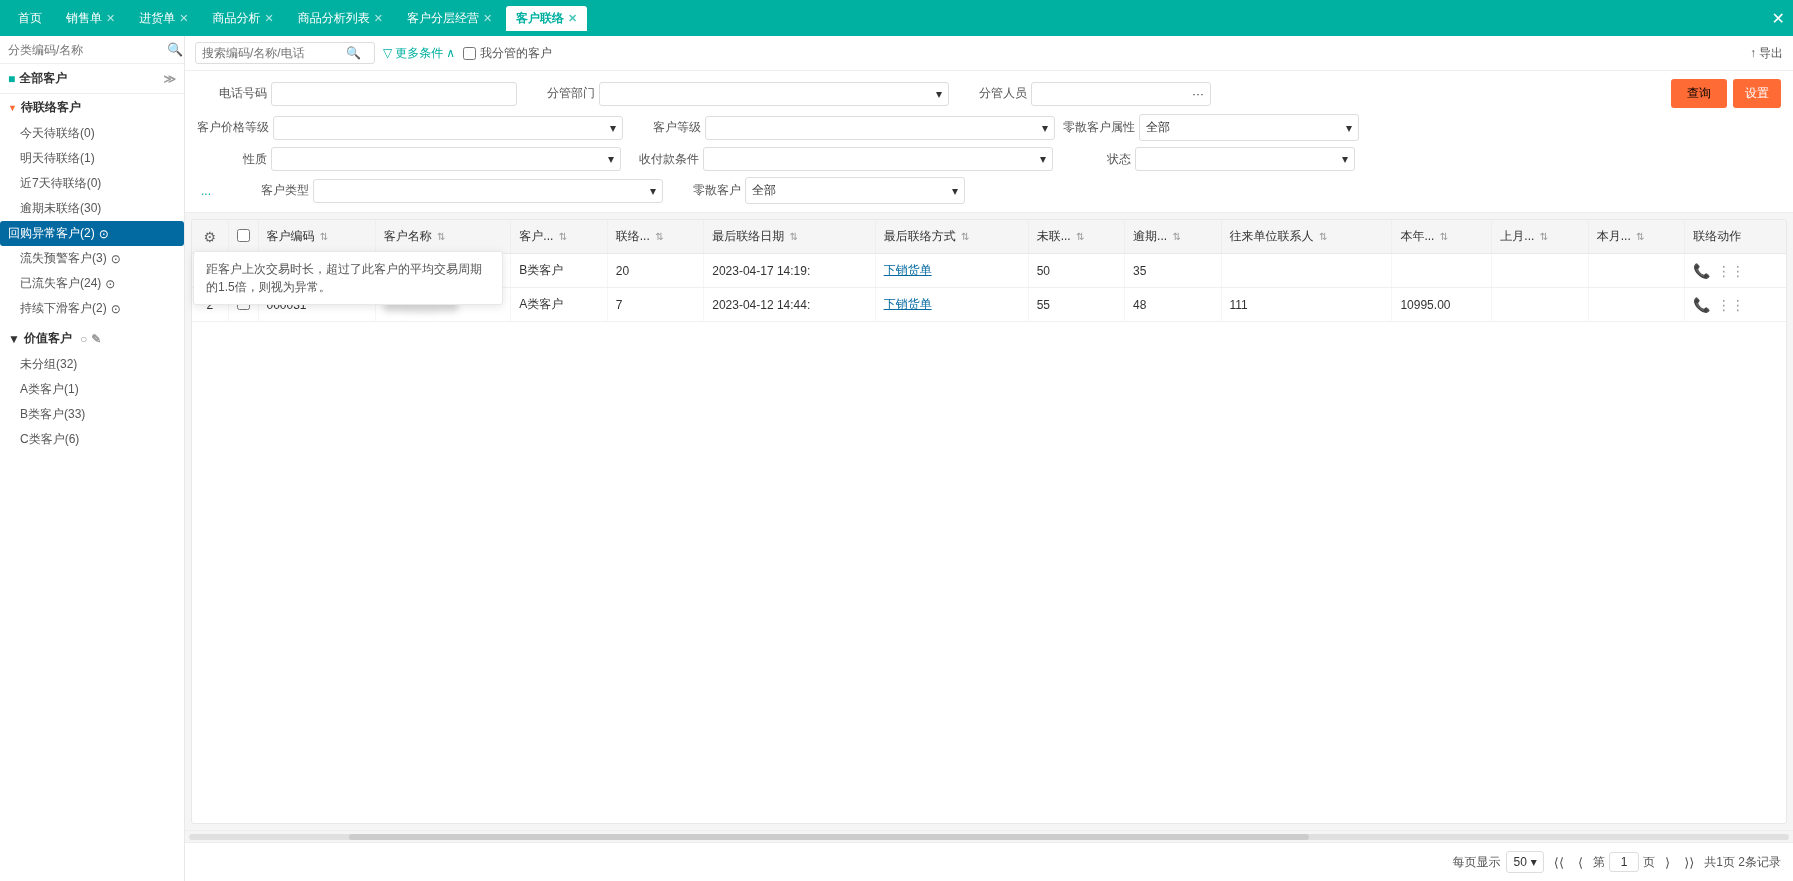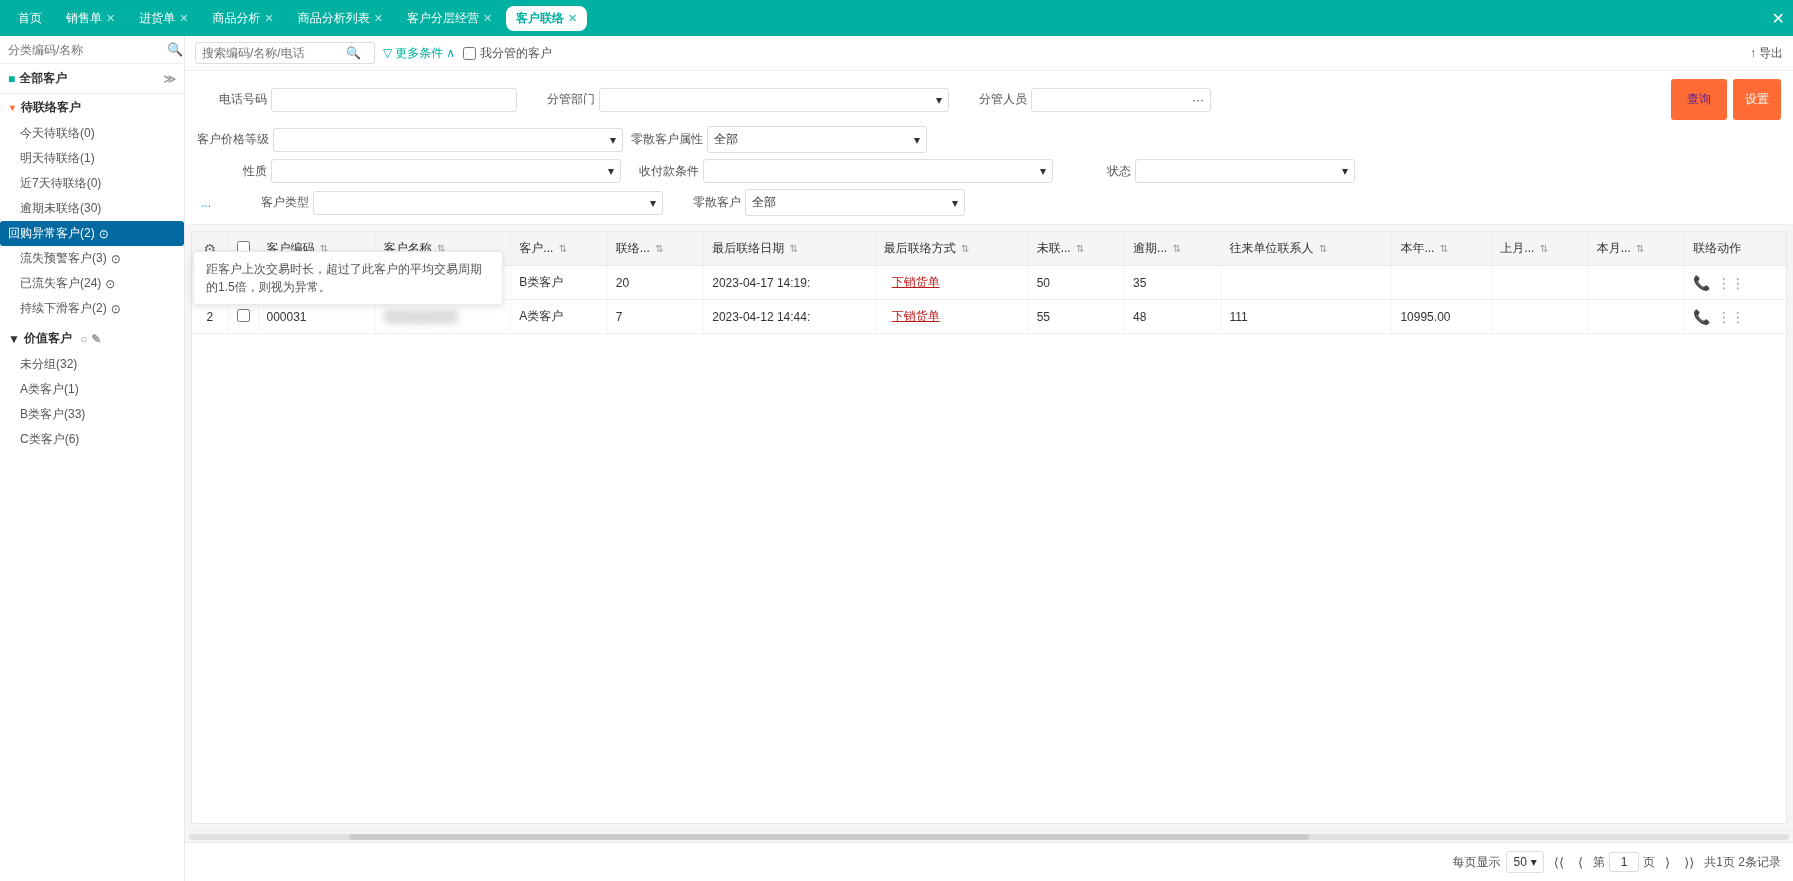--- a/index.html
+++ b/index.html
@@ -8,21 +8,21 @@
     
     .top-nav {
       display: flex; align-items: center; background: #00b0a0; height: 36px;
       padding: 4px 8px; gap: 4px;
     }
     .nav-tab {
       color: #fff; padding: 4px 10px; cursor: pointer; border-radius: 3px 3px 0 0;
       display: flex; align-items: center; gap: 4px; font-size: 13px;
       white-space: nowrap;
     }
-    .nav-tab.active { background: #fff; color: #00b0a0; font-weight: 600; border-radius: 8px; }
+    .nav-tab.active { background: #fff; color: #00b0a0; font-weight: 600; }
     .nav-close { font-size: 11px; cursor: pointer; opacity: 0.7; }
     .nav-spacer { flex: 1; }
     .top-close { color: #fff; font-size: 16px; cursor: pointer; margin-left: 8px; }
 
     
     .main-layout { display: flex; height: calc(881px - 36px); }
 
     
     .sidebar {
       width: 185px; background: #fff; border-right: 1px solid #e8e8e8;
@@ -100,22 +100,22 @@
       display: flex; align-items: center; justify-content: space-between;
       cursor: pointer; background: #fff; min-width: 200px;
     }
     .filter-select-wide { min-width: 350px; }
     .filter-input {
       border: 1px solid #ddd; border-radius: 3px; padding: 4px 6px; flex: 1;
       outline: none; font-size: 12px; color: #333;
     }
     .filter-actions { display: flex; gap: 6px; margin-left: auto; }
     .btn-query {
-      background: #ff6b35; color: #4c1d95; border: none; border-radius: 3px;
-      padding: 12px 16px; cursor: pointer; font-size: 12px; white-space: nowrap;
+      background: #ff6b35; color: #000000; border: none; border-radius: 3px;
+      padding: 6px 16px; cursor: pointer; font-size: 12px; white-space: nowrap;
     }
     .btn-settings {
       background: #ff6b35; color: #fff; border: none; border-radius: 3px;
       padding: 5px 12px; cursor: pointer; font-size: 12px; white-space: nowrap;
     }
     .filter-more { color: #00b0a0; cursor: pointer; font-size: 12px; margin-left: 4px; }
 
     
     .table-area { flex: 1; overflow: auto; background: #fff; margin: 6px; border: 1px solid #e8e8e8; border-radius: 3px; }
     table { width: 100%; border-collapse: collapse; }
@@ -124,21 +124,21 @@
       padding: 8px 8px; text-align: left; color: #333; font-weight: 500;
       border-bottom: 1px solid #e8e8e8; border-right: 1px solid #eee;
       white-space: nowrap; font-size: 12px;
     }
     th:last-child { border-right: none; }
     td {
       padding: 8px 8px; border-bottom: 1px solid #f0f0f0; border-right: 1px solid #f5f5f5;
       color: #333; white-space: nowrap; font-size: 12px;
     }
     td:last-child { border-right: none; }
-    .link-text { color: #b91c1c; cursor: pointer; text-decoration: underline; margin-left: 8px; }
+    .link-text { color: #0369a1; cursor: pointer; text-decoration: underline; }
     .action-icons { display: flex; gap: 6px; }
     .action-icon { color: #999; cursor: pointer; font-size: 14px; }
     .table-settings-icon { cursor: pointer; color: #666; font-size: 14px; }
     .col-sort { cursor: pointer; color: #999; font-size: 10px; margin-left: 2px; }
 
     
     .pagination {
       display: flex; align-items: center; justify-content: flex-end;
       padding: 8px 12px; background: #fff; border-top: 1px solid #eee;
       gap: 6px;
@@ -322,20 +322,27 @@
         </div>
         <div class="filter-actions">
           <button class="btn-query">查询</button>
           <button class="btn-settings">设置</button>
         </div>
       </div>
 
       <div class="filter-row">
         <div class="filter-item">
           <span class="filter-label">客户价格等级</span>
+          <div class="filter-select filter-select-wide">
+            <span></span>
+            <span class="chevron-down"></span>
+          </div>
+        </div>
+        <div class="filter-item" style="min-width:380px;">
+          <span class="filter-label">客户等级</span>
           <div class="filter-select filter-select-wide">
             <span></span>
             <span class="chevron-down"></span>
           </div>
         </div>
         <div class="filter-item">
           <span class="filter-label">零散客户属性</span>
           <div class="filter-select" style="min-width:220px;">
             <span>全部</span>
             <span class="chevron-down"></span>

